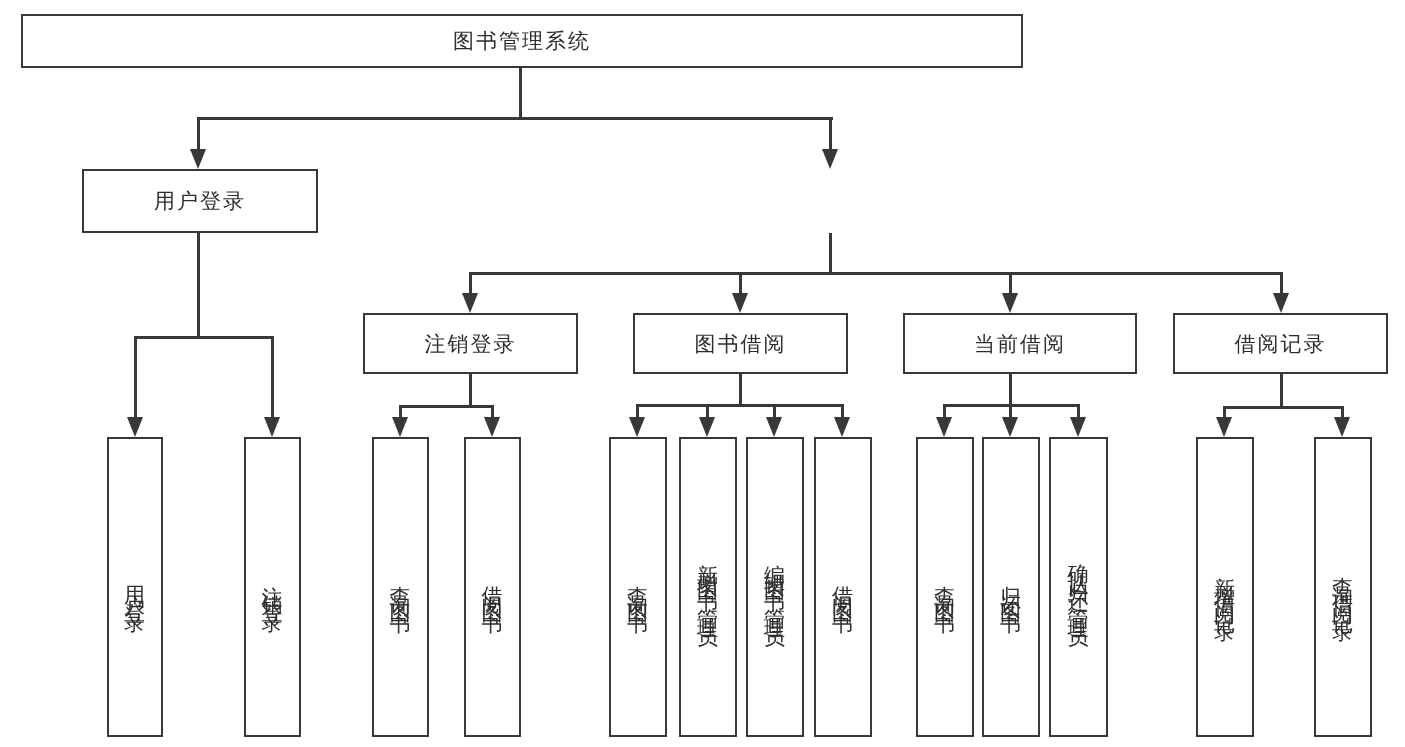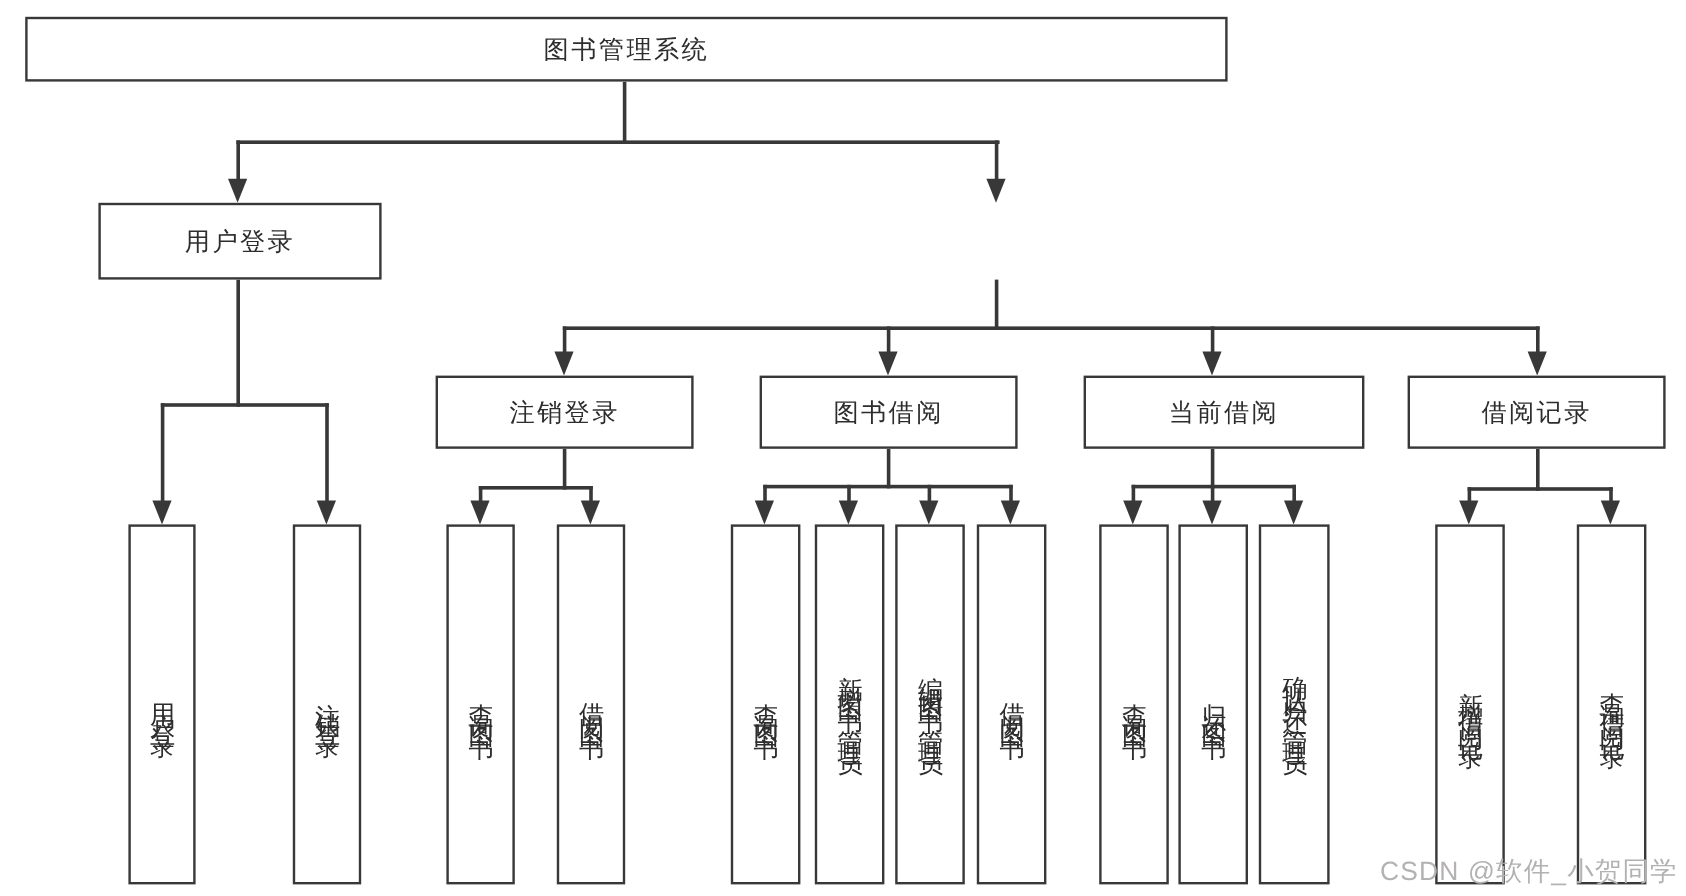--- a/index.html
+++ b/index.html
@@ -187,15 +187,14 @@
     <span>确认归还（管理员）</span>
   </div>
 
   <div class="vnode" style="left:1196px; width:58px;">
     <span>新增借阅记录</span>
   </div>
   <div class="vnode" style="left:1314px; width:58px;">
     <span>查询借阅记录</span>
   </div>
 
-  <div class="watermark">CSDN @软件_小贺同学</div>
 
 </div>
 
 </body></html>

